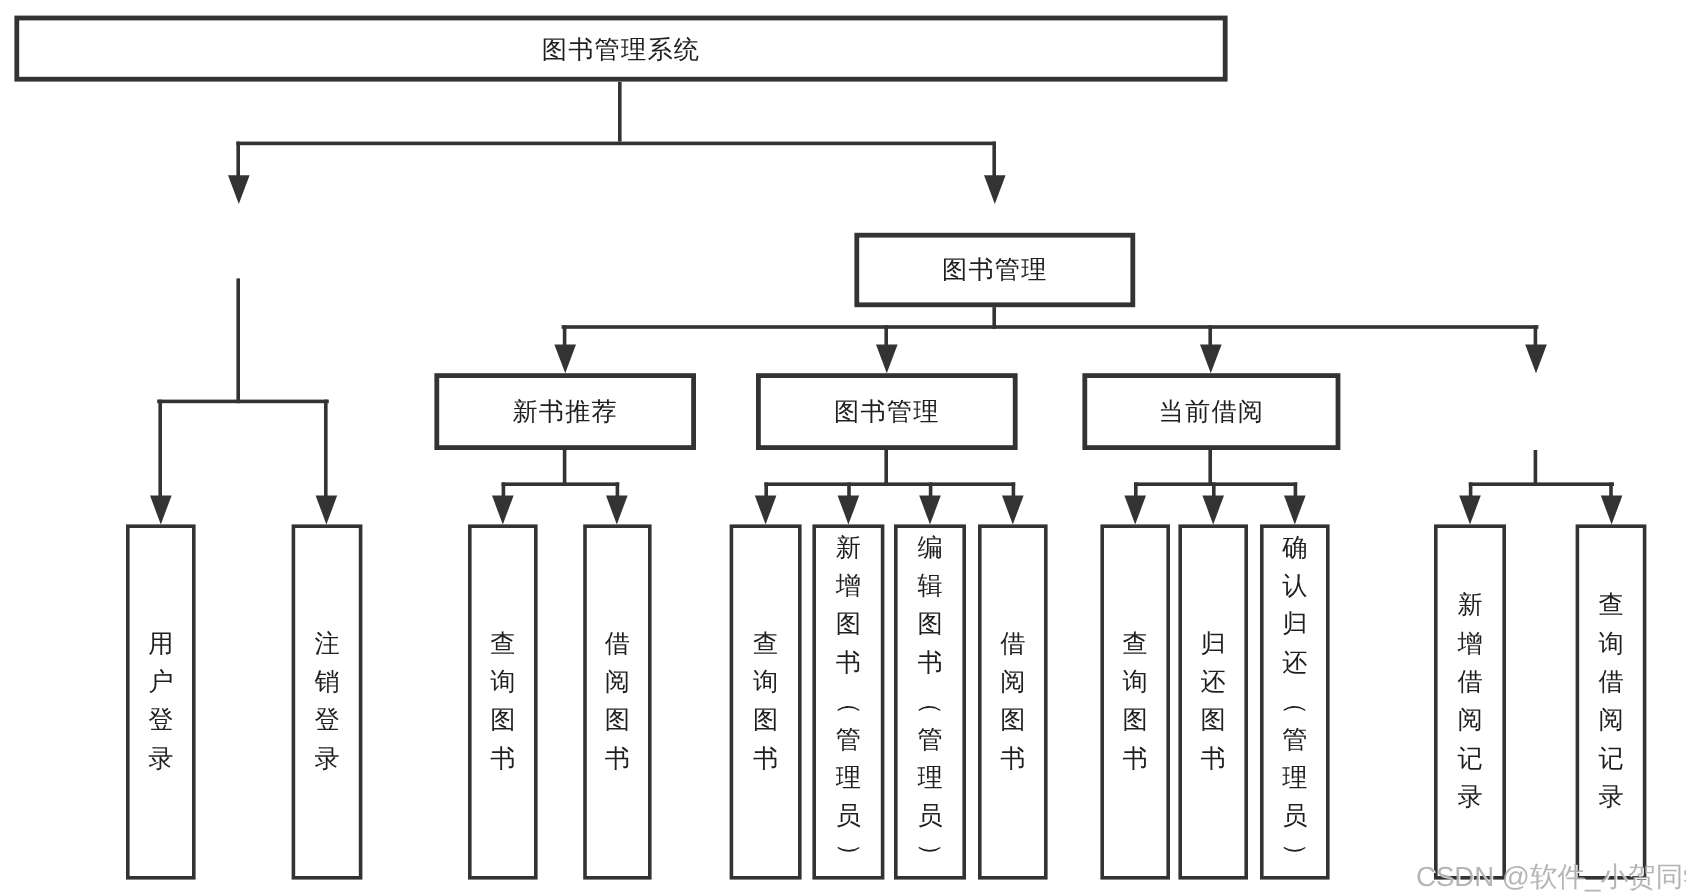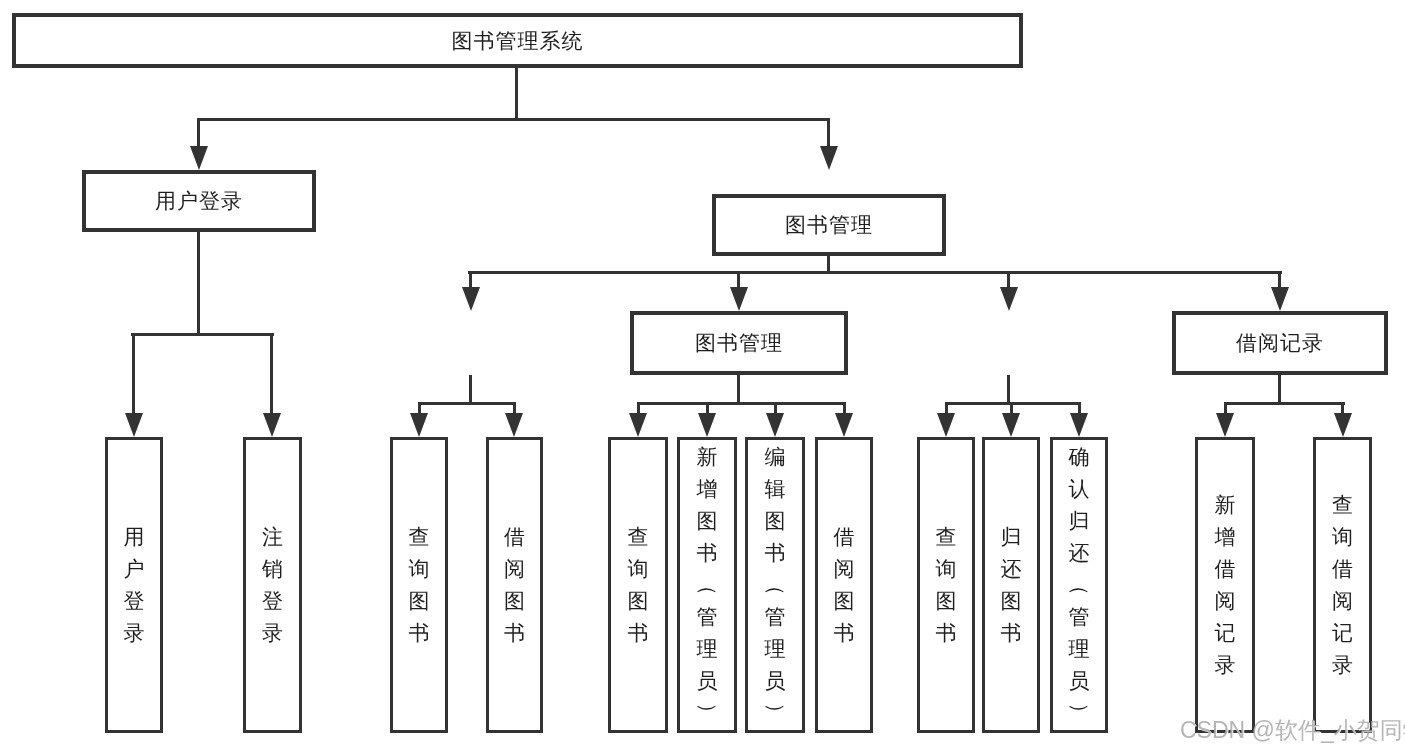--- a/index.html
+++ b/index.html
@@ -121,25 +121,25 @@
 
   <div class="vline" style="left:1278px; top:375px; height:30px;"></div>
   <div class="hline" style="left:1224px; top:402px; width:121px;"></div>
   <div class="vline" style="left:1224px; top:402px; height:15px;"></div>
   <div class="vline" style="left:1341px; top:402px; height:15px;"></div>
   <div class="arrow" style="left:1216px; top:413px;"></div>
   <div class="arrow" style="left:1334px; top:413px;"></div>
 
   <div class="node" style="left:12px; top:13px; width:1011px; height:55px;">图书管理系统</div>
 
-  <div class="node" style="left:82px; top:170px; width:234px; height:62px;">用户登录</div>
   <div class="node" style="left:712px; top:170px; width:234px; height:62px;margin-top:24px;">图书管理</div>
 
+  <div class="node" style="left:362px; top:311px; width:218px; height:64px;">新书推荐</div>
   <div class="node" style="left:630px; top:311px; width:218px; height:64px;">图书管理</div>
-  <div class="node" style="left:1172px; top:311px; width:216px; height:64px;">借阅记录</div>
+  <div class="node" style="left:902px; top:311px; width:215px; height:64px;">当前借阅</div>
 
   <div class="leaf" style="left:105px; top:437px; width:58px; height:296px;">
       <span class="vchar">用</span>
       <span class="vchar">户</span>
       <span class="vchar">登</span>
       <span class="vchar">录</span>
     </div>
   <div class="leaf" style="left:243px; top:437px; width:59px; height:296px;">
       <span class="vchar">注</span>
       <span class="vchar">销</span>

